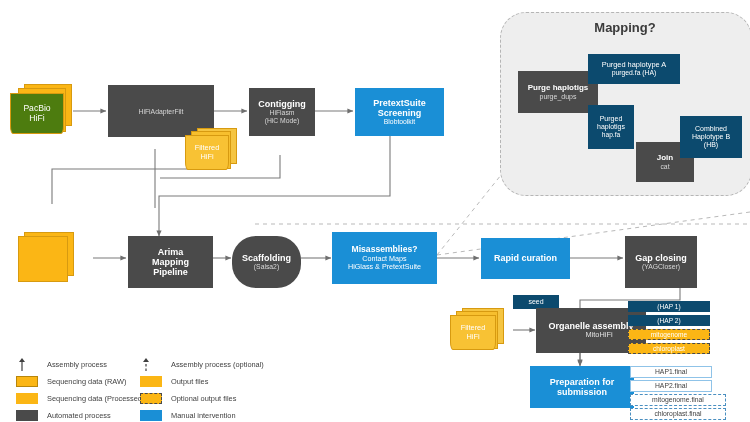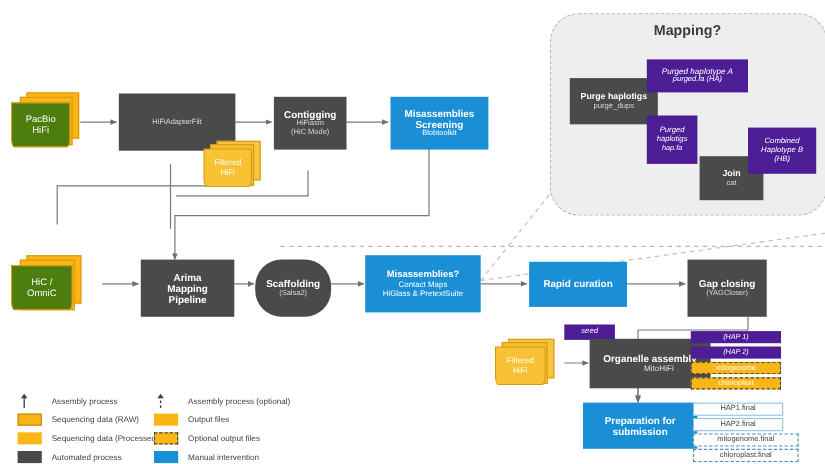--- a/index.html
+++ b/index.html
@@ -11,21 +11,21 @@
     overflow:hidden;
     position:relative;
   }
   #canvas { position:absolute; left:0; top:0; width:750px; height:422px; }
   .node { position:absolute; box-sizing:border-box; display:flex;
           flex-direction:column; align-items:center; justify-content:center;
           text-align:center; line-height:1.12; }
   
   .auto   { background:#4a4a4a; color:#ffffff; }
   .manual { background:#1a8fd6; color:#ffffff; }
-  .raw, .proc, .out { background:#4c1d95; color:#ffffff;font-style:italic; }
+  .raw, .proc, .out { background:#0c4a6e; color:#ffffff; }
   .optout { background:#fbb615; color:#ffffff;
             outline:1px dashed #4a4a4a; outline-offset:-1px; }
   .finalout { background:#ffffff; color:#3f3f3f; border:1px solid #8fc3e8; }
   .finaloptout { background:#ffffff; color:#3f3f3f; border:1px dashed #4a8fc0; }
   .t1 { font-weight:bold; }
   .t2 { font-weight:normal; }
   
   .stack { position:absolute; }
   .stack .sheet { position:absolute; background:#fbb615;
                   border:1px solid #d79a10; box-sizing:border-box; }
@@ -162,32 +162,28 @@
   </div>
 </div>
 
 <div class="node auto" style="left:249px; top:88px; width:66px; height:48px; font-size:9px;">
   <div class="t1">Contigging</div>
   <div class="t2" style="font-size:6.8px; color:#d8d8d8;">HiFiasm</div>
   <div class="t2" style="font-size:6.8px; color:#d8d8d8;">(HiC Mode)</div>
 </div>
 
 <div class="node manual" style="left:355px; top:88px; width:89px; height:48px; font-size:9px;">
-  <div class="t1">Misassemblies</div>
+  <div class="t1">PretextSuite</div>
   <div class="t1">Screening</div>
   <div class="t2" style="font-size:6.8px;">Blobtoolkit</div>
 </div>
 
 <div class="stack" style="left:10px; top:232px; width:84px; height:56px;">
   <div class="sheet" style="left:14px; top:0; width:50px; height:44px;"></div>
   <div class="sheet" style="left:8px; top:4px; width:50px; height:46px;"></div>
-  <div class="front" style="left:0px; top:9px; width:56px; height:41px; font-size:8.6px;">
-    <div>HiC /</div>
-    <div>OmniC</div>
-  </div>
 </div>
 
 <div class="node auto" style="left:128px; top:236px; width:85px; height:52px; font-size:9px;">
   <div class="t1">Arima</div>
   <div class="t1">Mapping</div>
   <div class="t1">Pipeline</div>
 </div>
 
 <div class="node auto" style="left:232px; top:236px; width:69px; height:52px; font-size:9px;border-radius:24px;">
   <div class="t1">Scaffolding</div>

